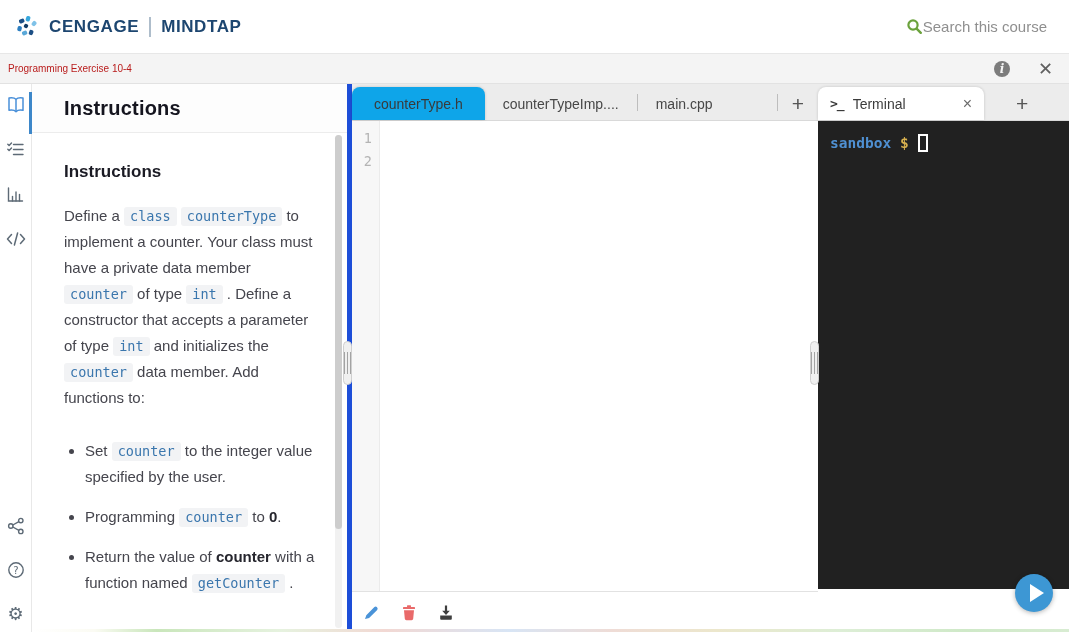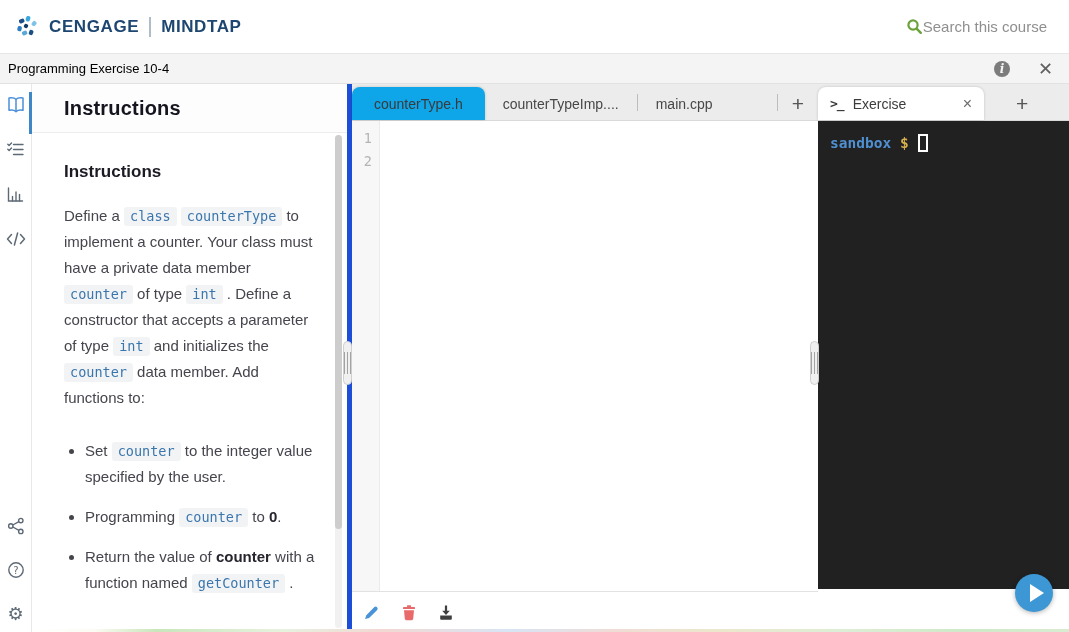--- a/index.html
+++ b/index.html
@@ -13,21 +13,21 @@
   .brand { display:flex; align-items:center; gap:9px; }
   .brand-text { display:flex; align-items:center; gap:10px; font-size:17px; font-weight:700;
     letter-spacing:.6px; color:#1d4670; }
   .brand-divider { width:2px; height:20px; background:#aebdcb; }
   .search-box { display:flex; align-items:center; cursor:pointer; }
   .search-label { font-size:15px; color:#8f8f8f; }
 
   
   .titlebar { height:30px; background:#f4f4f4; border-bottom:1px solid #e2e2e2;
     display:flex; align-items:center; padding:0 16px 0 8px; flex:0 0 auto; }
-  .exercise-title { font-size:13px; color:#000000; }
+  .exercise-title { font-size:10px; color:#b91c1c; }
   .titlebar-actions { margin-left:auto; display:flex; align-items:center; gap:28px; }
   .info-btn { width:16px; height:16px; border-radius:50%; background:#7c7c7c; color:#f4f4f4;
     font-family:"DejaVu Serif", serif; font-size:12px; font-weight:700; font-style:italic;
     display:flex; align-items:center; justify-content:center; cursor:pointer; }
   .close-btn { font-size:18px; font-weight:700; color:#606060; cursor:pointer; line-height:1;
     font-family:"DejaVu Sans", sans-serif; }
 
   
   .main { flex:1; display:flex; position:relative; min-height:0; }
 
@@ -272,21 +272,21 @@
             <path d="M2.2 11.6h11.6v3.2a0.9 0.9 0 0 1-0.9 0.9H3.1a0.9 0.9 0 0 1-0.9-0.9z"></path>
           </svg>
         </span>
       </div>
     </div>
 
     <div class="terminal">
       <div class="tabbar">
         <div class="term-tab">
           <span class="term-icon">&gt;_</span>
-          <span class="term-label">Exercise</span>
+          <span class="term-label">Terminal</span>
           <span class="term-close">×</span>
         </div>
         <div class="tab-add" style="margin-left:18px;">
           <span>+</span>
         </div>
       </div>
       <div class="term-body">
         <span class="prompt-user">sandbox</span><span class="prompt-symbol">$</span><span class="term-cursor"></span>
       </div>
       <div class="term-footer"></div>

